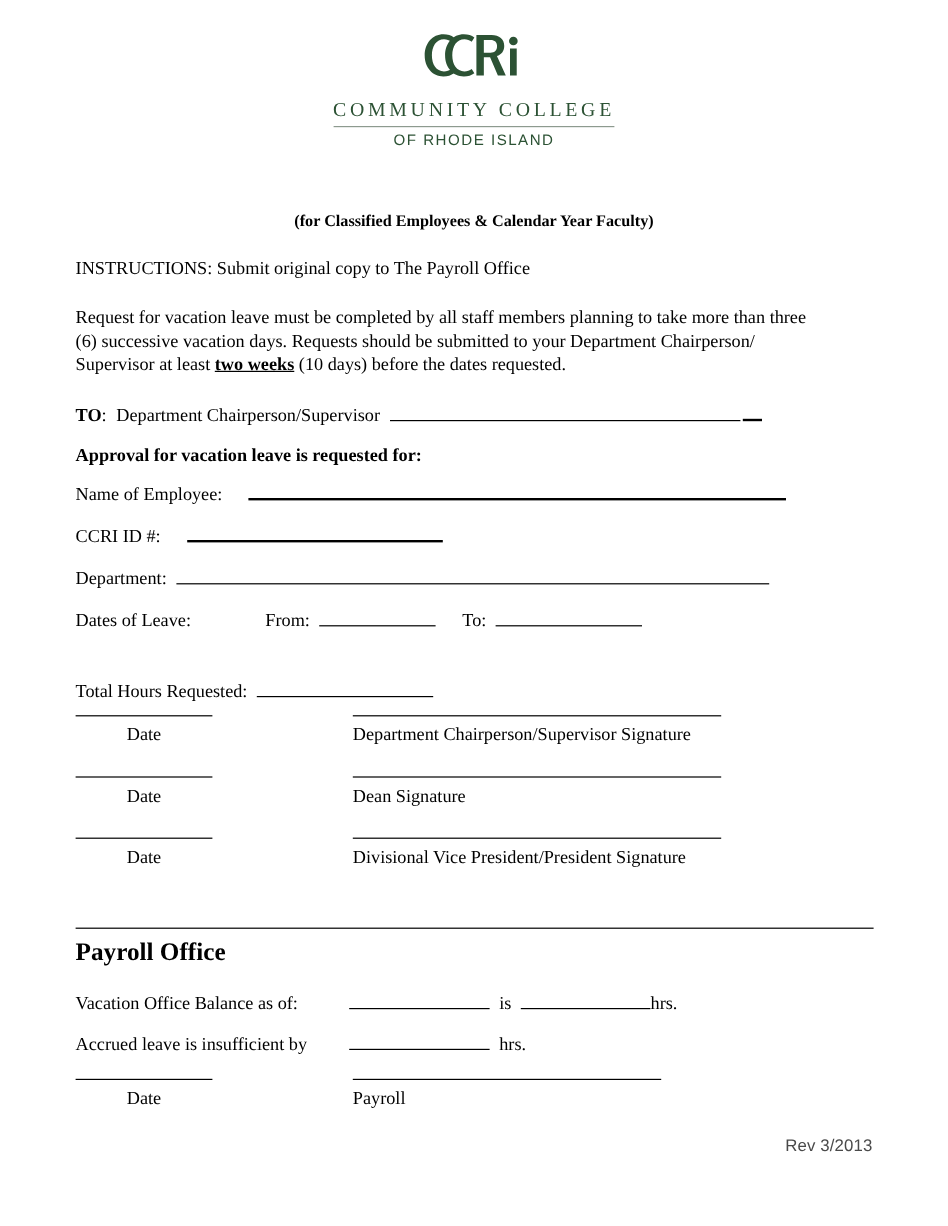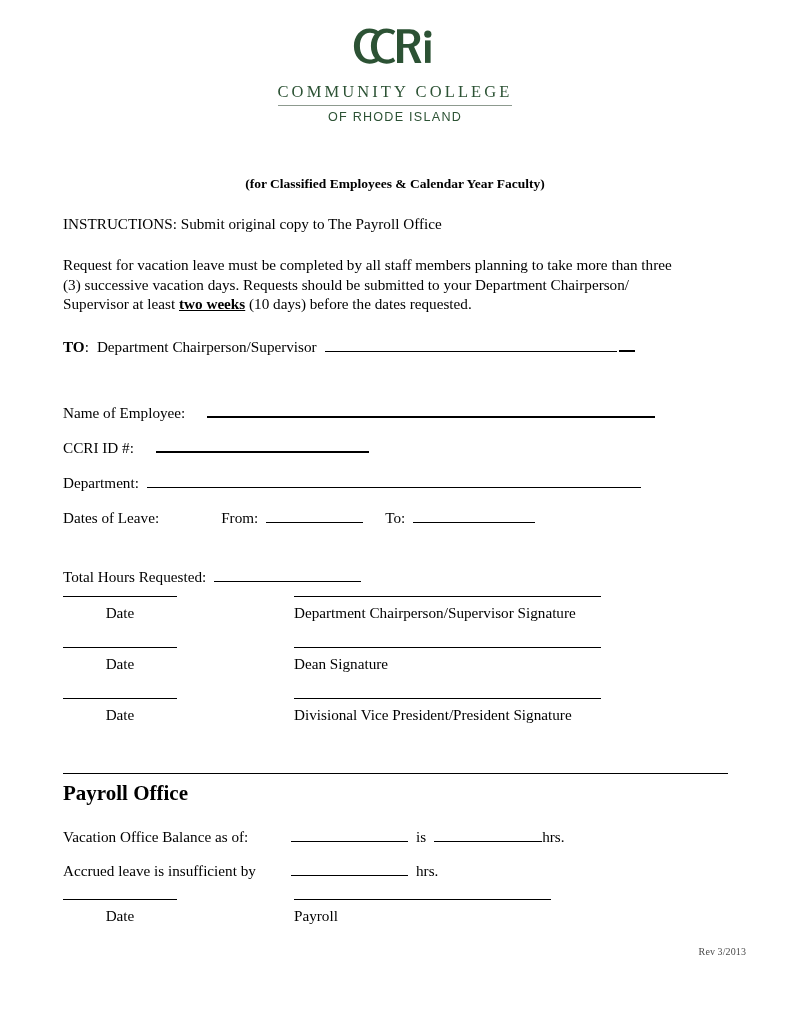--- a/index.html
+++ b/index.html
@@ -194,24 +194,24 @@
   .payroll-row.pr1 { top: 828px; }
   .payroll-row.pr2 { top: 862px; }
 
   .pr-label { display: inline-block; }
   .pr-label.w1 { width: 228px; }
 
   .payroll-sig { position: absolute; left: 63px; top: 899px; width: 660px; }
 
   .rev-note {
     position: absolute;
-    right: 44px;
+    right: 63px;
     top: 946px;
-    font-family: Liberation Serif, serif;
-    font-size: 10px;
+    font-family: Liberation Sans, sans-serif;
+    font-size: 14px;
     color: #4a4a4a;
     letter-spacing: 0.1px;
   }
 </style>
 </head>
 <body>
 
 <div class="page">
 
   <div class="logo-block">
@@ -232,27 +232,28 @@
     <div>
       <span class="college-name">COMMUNITY COLLEGE</span>
     </div>
     <div class="college-sub">OF RHODE ISLAND</div>
   </div>
 
   <div class="form-subtitle">(for Classified Employees &amp; Calendar Year Faculty)</div>
 
   <div class="body-area">
     <p class="instructions-line">INSTRUCTIONS: Submit original copy to The Payroll Office</p>
-    <p class="intro-para"><span>Request for vacation leave must be completed by all staff members planning to take more than three (3) successive vacation days. Requests should be submitted to your Department Chairperson/ Supervisor at least </span><span class="bold-underline">two weeks</span><span> (10 days) before the dates requested.</span></p>
+    <p class="intro-para"><span>Request for vacation leave must be completed by all staff members planning to take more than three (6) successive vacation days. Requests should be submitted to your Department Chairperson/ Supervisor at least </span><span class="bold-underline">two weeks</span><span> (10 days) before the dates requested.</span></p>
   </div>
 
   <div class="row to-row">
     <span class="lbl-bold">TO</span><span>:</span><span class="gap-sm"></span><span>Department Chairperson/Supervisor</span><span class="gap-sm"></span><span class="rule thin" style="width:292px"></span><span class="rule thin" style="width:16px;margin-left:2px;border-bottom-width:2px"></span>
   </div>
 
+  <div class="row approval-row">Approval for vacation leave is requested for:</div>
 
   <div class="row name-row">
     <span>Name of Employee:</span><span class="gap-md"></span><span class="rule thick" style="width:448px"></span>
   </div>
 
   <div class="row id-row">
     <span>CCRI ID #:</span><span class="gap-md"></span><span class="rule thick" style="width:213px"></span>
   </div>
 
   <div class="row dept-row">

